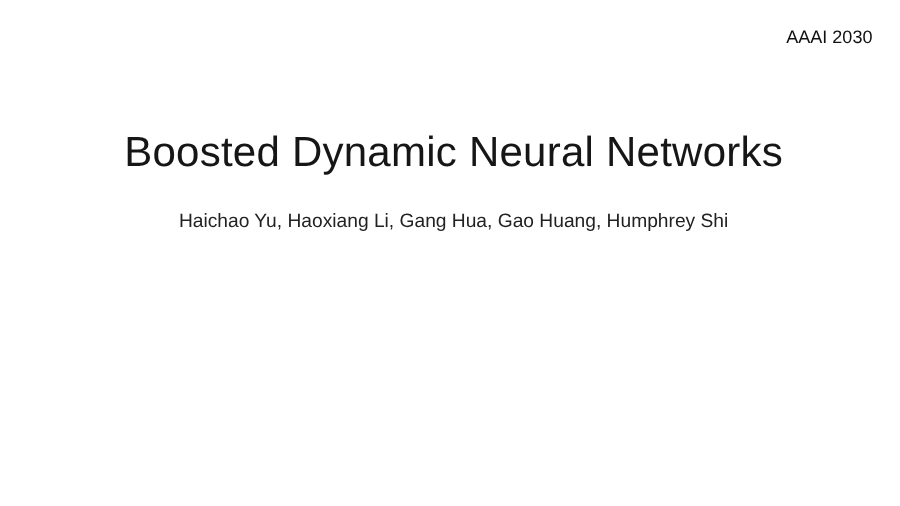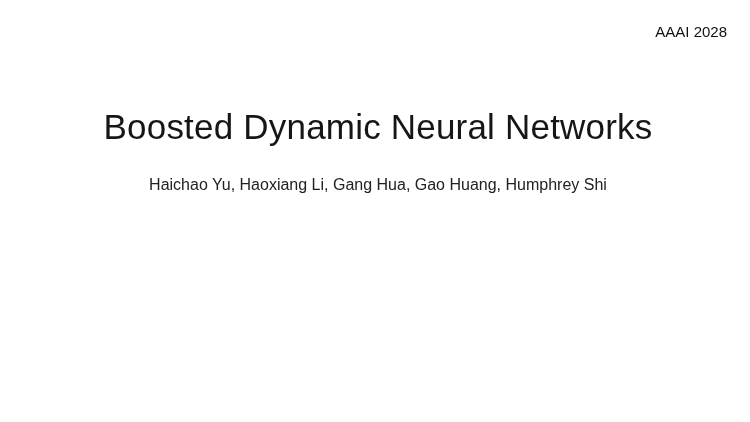--- a/index.html
+++ b/index.html
@@ -15,21 +15,21 @@
   .authors{position:absolute;top:176px;left:0;width:750px;text-align:center;
            font-size:16px;color:#222;transform:translateX(3px);}
   
   .logo-strip{position:absolute;left:0;top:250px;width:750px;height:80px;}
 </style>
 </head>
 <body>
 
 <div class="slide">
 
-  <div class="conference">AAAI 2028</div>
+  <div class="conference">AAAI 2030</div>
 
   <div class="title">Boosted Dynamic Neural Networks</div>
 
   <div class="authors">Haichao Yu, Haoxiang Li, Gang Hua, Gao Huang, Humphrey Shi</div>
 
   <div class="logo-strip">
 
     
     
 

